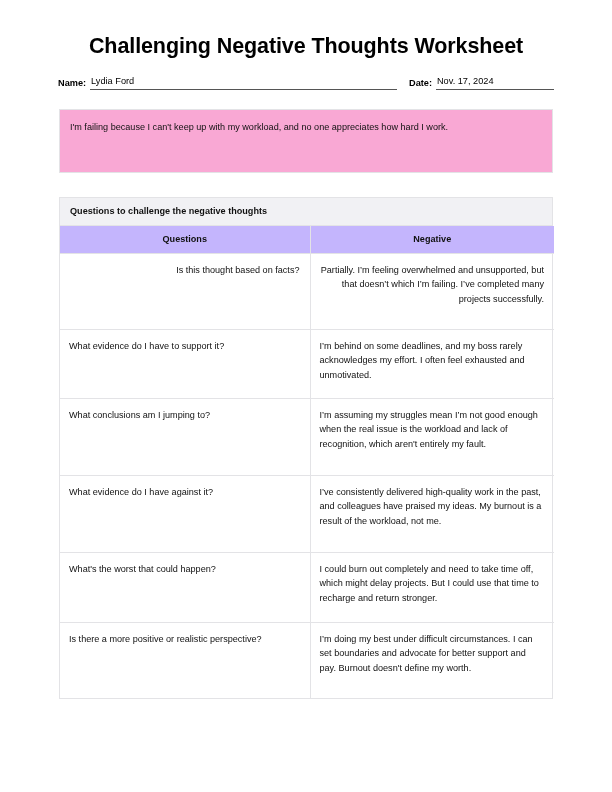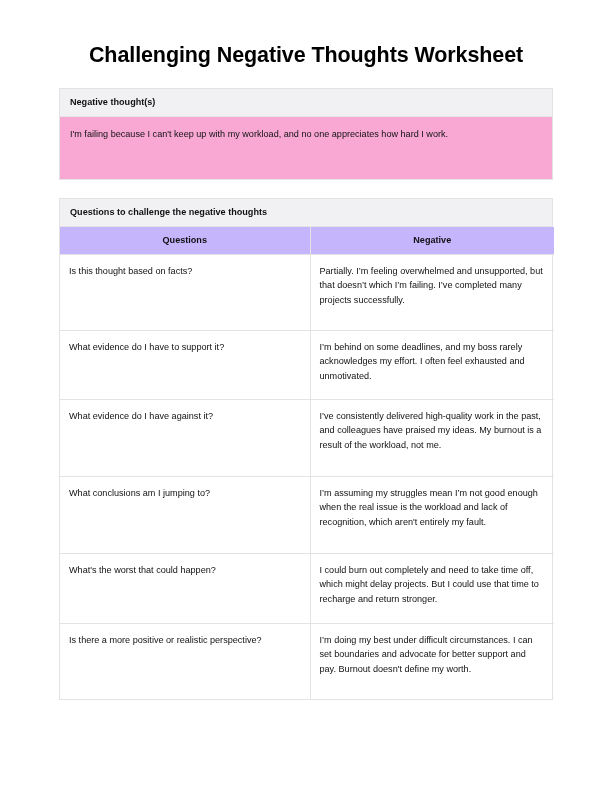--- a/index.html
+++ b/index.html
@@ -12,21 +12,21 @@
     height: 792px;
     font-family: "Liberation Sans", sans-serif;
     color: #000000;
     -webkit-font-smoothing: antialiased;
   }
   .page {
     position: relative;
     width: 612px;
     height: 792px;
     box-sizing: border-box;
-    padding: 16px;
+    padding: 7px;
     overflow: hidden;
   }
 
   
   .title {
     text-align: center;
     font-size: 21.5px;
     font-weight: bold;
     letter-spacing: -0.1px;
     margin: 0;
@@ -91,21 +91,21 @@
   }
 
   
   .section {
     width: 494px;
     margin: 0 auto;
     box-sizing: border-box;
     border: 1px solid #e3e3e6;
   }
   .section-1 { margin-top: 19px; }
-  .section-2 { margin-top: 18px; }
+  .section-2 { margin-top: 24px; }
 
   .band {
     background: #f1f1f4;
     border-bottom: 1px solid #e3e3e6;
     font-size: 9.1px;
     font-weight: bold;
     color: #111;
     padding: 7px 9px 7px 10px;
     line-height: 13px;
   }
@@ -152,38 +152,53 @@
     padding: 9px 10px 10px 9px;
     box-sizing: border-box;
   }
   table.qa td:last-child { border-right: none; }
   table.qa tr:last-child td { border-bottom: none; }
 
   td.q-cell { padding-right: 8px; }
   td.a-cell { padding-left: 10px; padding-right: 12px; }
 
   
-  tr[data-row="0"] td { height: 76px; }
+  tr[data-row="0"] td { height: 76px; text-align: right; }
   tr[data-row="1"] td { height: 69px; }
   tr[data-row="2"] td { height: 77px; }
   tr[data-row="3"] td { height: 77px; }
   tr[data-row="4"] td { height: 70px; }
   tr[data-row="5"] td { height: 76px; }
   tr[data-row="6"] td { height: 72px; }
 </style>
 </head>
 <body>
 
 <div class="page">
 
   <h1 class="title">Challenging Negative Thoughts Worksheet</h1>
 
+  <div class="meta-row">
+    <div class="meta-name">
+      <span class="meta-label">Name:</span>
+      <span class="underlined">
+        <span class="meta-value">Lydia Ford</span>
+        <span class="meta-fill" style="border-bottom:none;"></span>
+      </span>
+    </div>
+    <div class="meta-date">
+      <span class="meta-label">Date:</span>
+      <span class="underlined">
+        <span class="meta-value">Nov. 17, 2024</span>
+        <span class="meta-fill" style="border-bottom:none;"></span>
+      </span>
+    </div>
+  </div>
 
   <div class="section section-1">
-    <div class="band">Negative thought(s)</div>
     <div class="thought-body">I'm failing because I can't keep up with my workload, and no one appreciates how hard I work.</div>
   </div>
 
   <div class="section section-2">
     <div class="band">Questions to challenge the negative thoughts</div>
     <table class="qa">
       <colgroup>
           <col class="c-q">
           <col class="c-a">
         </colgroup>
@@ -195,28 +210,28 @@
       </thead>
       <tbody>
         <tr data-row="0">
           <td class="q-cell">Is this thought based on facts?</td>
           <td class="a-cell">Partially. I’m feeling overwhelmed and unsupported, but that doesn’t which I’m failing. I’ve completed many projects successfully.</td>
         </tr>
         <tr data-row="1">
           <td class="q-cell">What evidence do I have to support it?</td>
           <td class="a-cell">I’m behind on some deadlines, and my boss rarely acknowledges my effort. I often feel exhausted and unmotivated.</td>
         </tr>
+        <tr data-row="3">
+          <td class="q-cell">What conclusions am I jumping to?</td>
+          <td class="a-cell">I’m assuming my struggles mean I’m not good enough when the real issue is the workload and lack of recognition, which aren't entirely my fault.</td>
+        </tr>
         <tr data-row="2">
           <td class="q-cell">What evidence do I have against it?</td>
           <td class="a-cell">I’ve consistently delivered high-quality work in the past, and colleagues have praised my ideas. My burnout is a result of the workload, not me.</td>
         </tr>
-        <tr data-row="3">
-          <td class="q-cell">What conclusions am I jumping to?</td>
-          <td class="a-cell">I’m assuming my struggles mean I’m not good enough when the real issue is the workload and lack of recognition, which aren't entirely my fault.</td>
-        </tr>
         <tr data-row="4">
           <td class="q-cell">What's the worst that could happen?</td>
           <td class="a-cell">I could burn out completely and need to take time off, which might delay projects. But I could use that time to recharge and return stronger.</td>
         </tr>
         <tr data-row="5">
           <td class="q-cell">Is there a more positive or realistic perspective?</td>
           <td class="a-cell">I’m doing my best under difficult circumstances. I can set boundaries and advocate for better support and pay. Burnout doesn't define my worth.</td>
         </tr>
       </tbody>
     </table>

